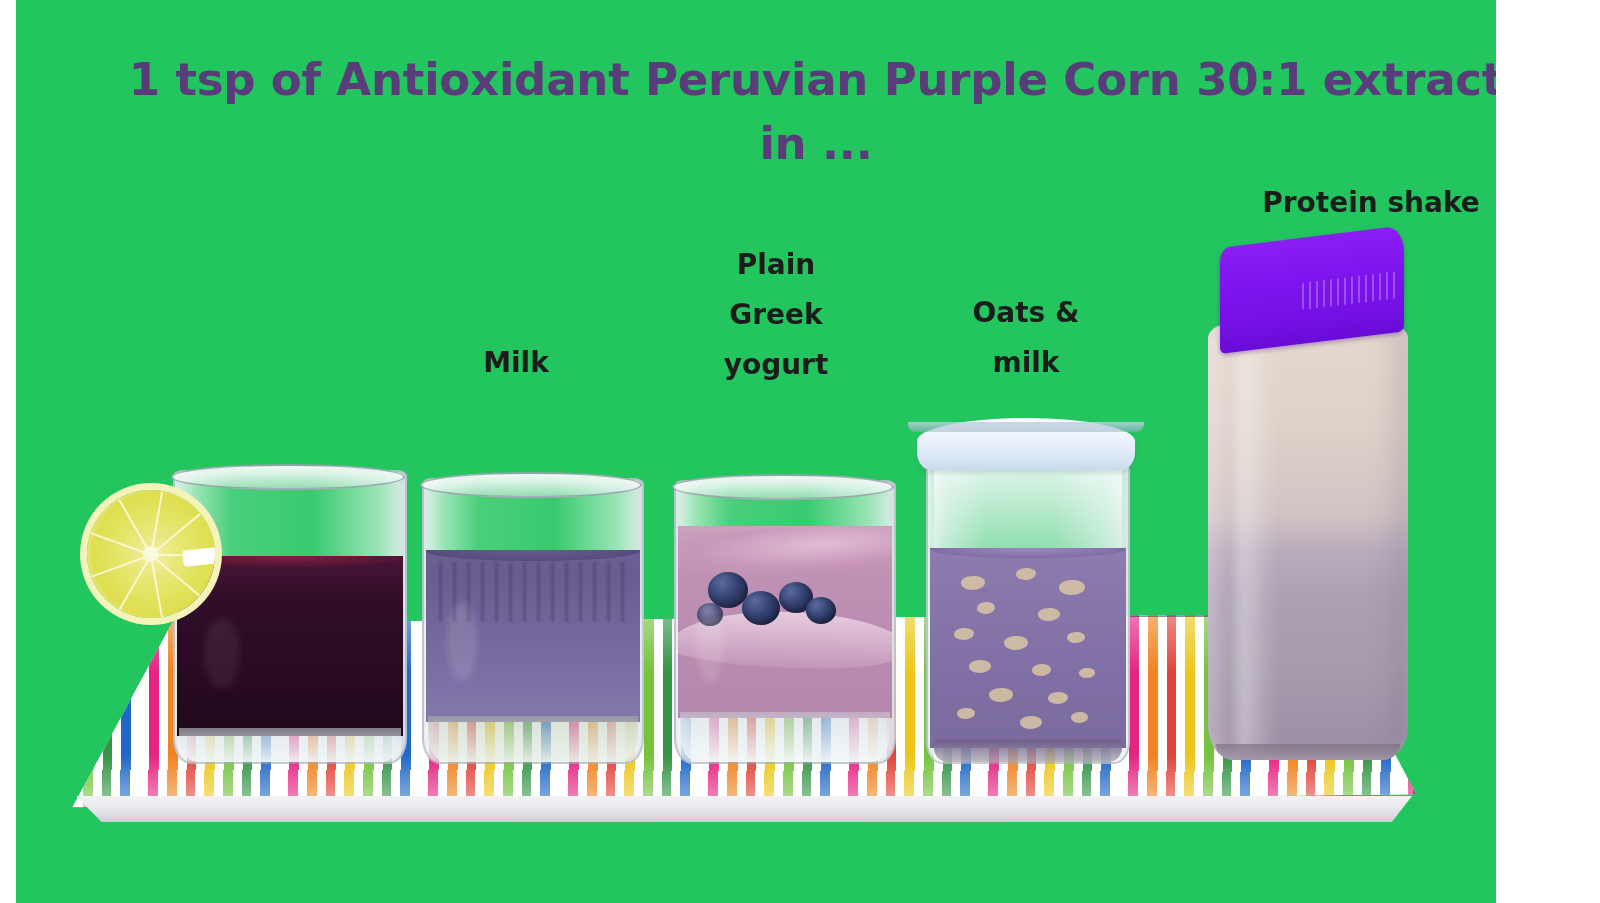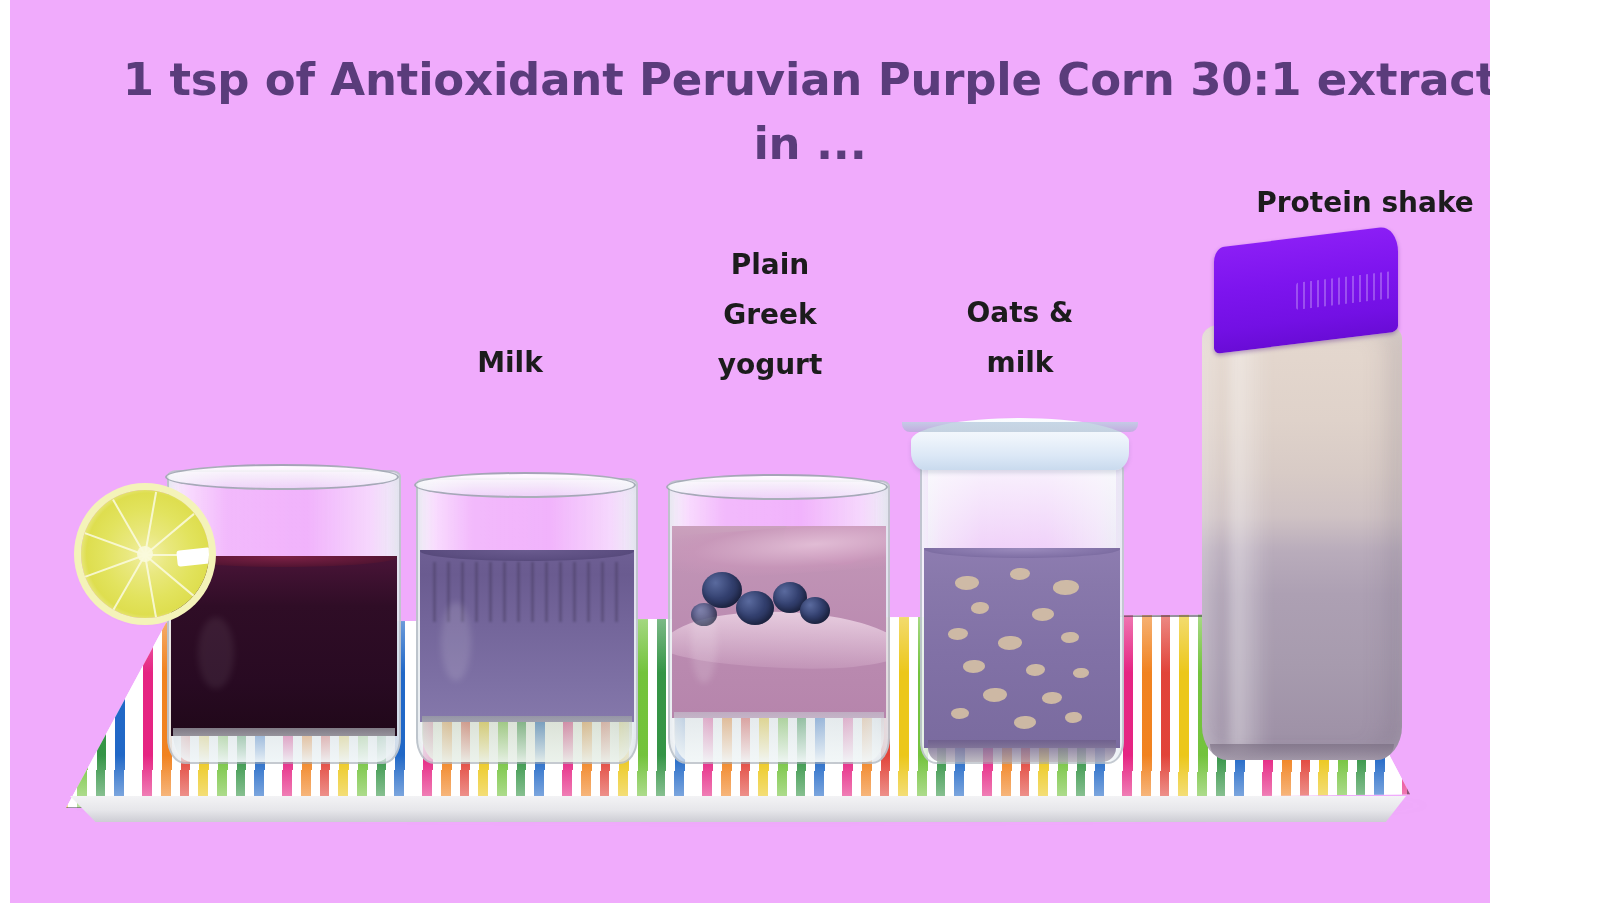--- a/index.html
+++ b/index.html
@@ -4,21 +4,21 @@
 <title>Purple Corn Extract Infographic</title>
 <style>
   html,body{margin:0;padding:0;}
   body{
     width:1600px;height:903px;
     background:#ffffff;
     font-family:"Liberation Sans","DejaVu Sans",sans-serif;
     overflow:hidden;
     position:relative;
   }
-  #stage{position:absolute;left:10px;top:0;width:1480px;height:903px;background:#f0abfc;overflow:hidden;}
+  #stage{position:absolute;left:16px;top:0;width:1480px;height:903px;background:#22c55e;overflow:hidden;}
 
   
   .title{
     position:absolute;left:0;top:48px;width:1600px;
     text-align:center;
     font-weight:bold;
     font-size:45px;
     line-height:64px;
     color:#5a3c7b;
     letter-spacing:-0.2px;

